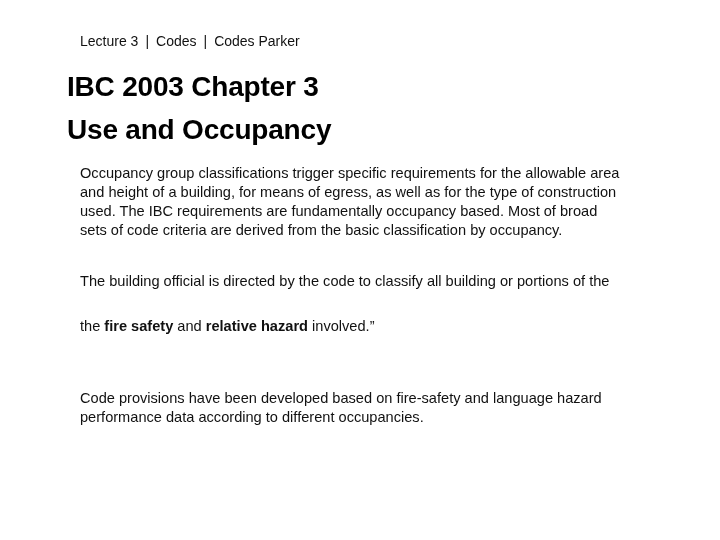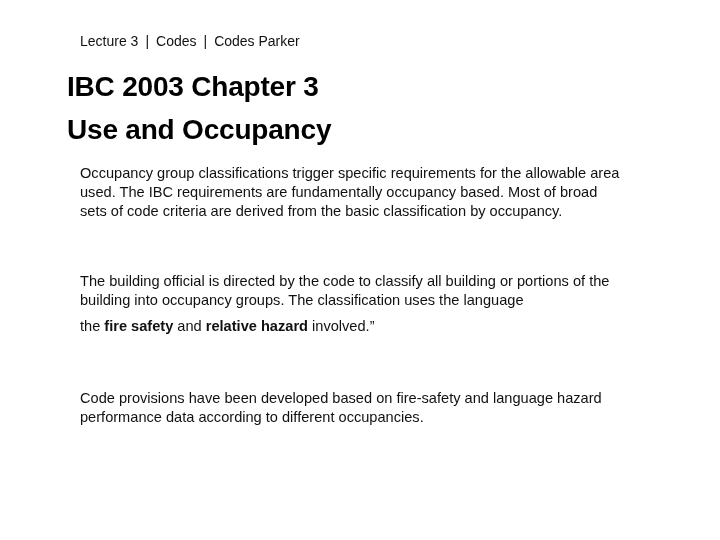--- a/index.html
+++ b/index.html
@@ -59,27 +59,27 @@
 
 <div class="header">
   <span>Lecture 3</span><span class="sep">|</span><span>Codes</span><span class="sep">|</span><span>Codes Parker</span>
 </div>
 
 <div class="title t1">IBC 2003 Chapter 3</div>
 <div class="title t2">Use and Occupancy</div>
 
 <div class="para p1">
   <span class="line">Occupancy group classifications trigger specific requirements for the allowable area</span>
+  <span class="line">and height of a building, for means of egress, as well as for the type of construction</span>
   <span class="line">used. The IBC requirements are fundamentally occupancy based. Most of broad</span>
   <span class="line">sets of code criteria are derived from the basic classification by occupancy.</span>
 </div>
 
 <div class="para p2">
   <span class="line">The building official is directed by the code to classify all building or portions of the</span>
-  <span class="line">building into occupancy groups. The classification uses the language</span>
 </div>
 
 <div class="para p3">
   <span class="line"><span>the </span><span class="bold">fire safety</span><span> and </span><span class="bold">relative hazard</span><span> involved.”</span></span>
 </div>
 
 <div class="para p4">
   <span class="line">Code provisions have been developed based on fire-safety and language hazard</span>
   <span class="line">performance data according to different occupancies.</span>
 </div>

